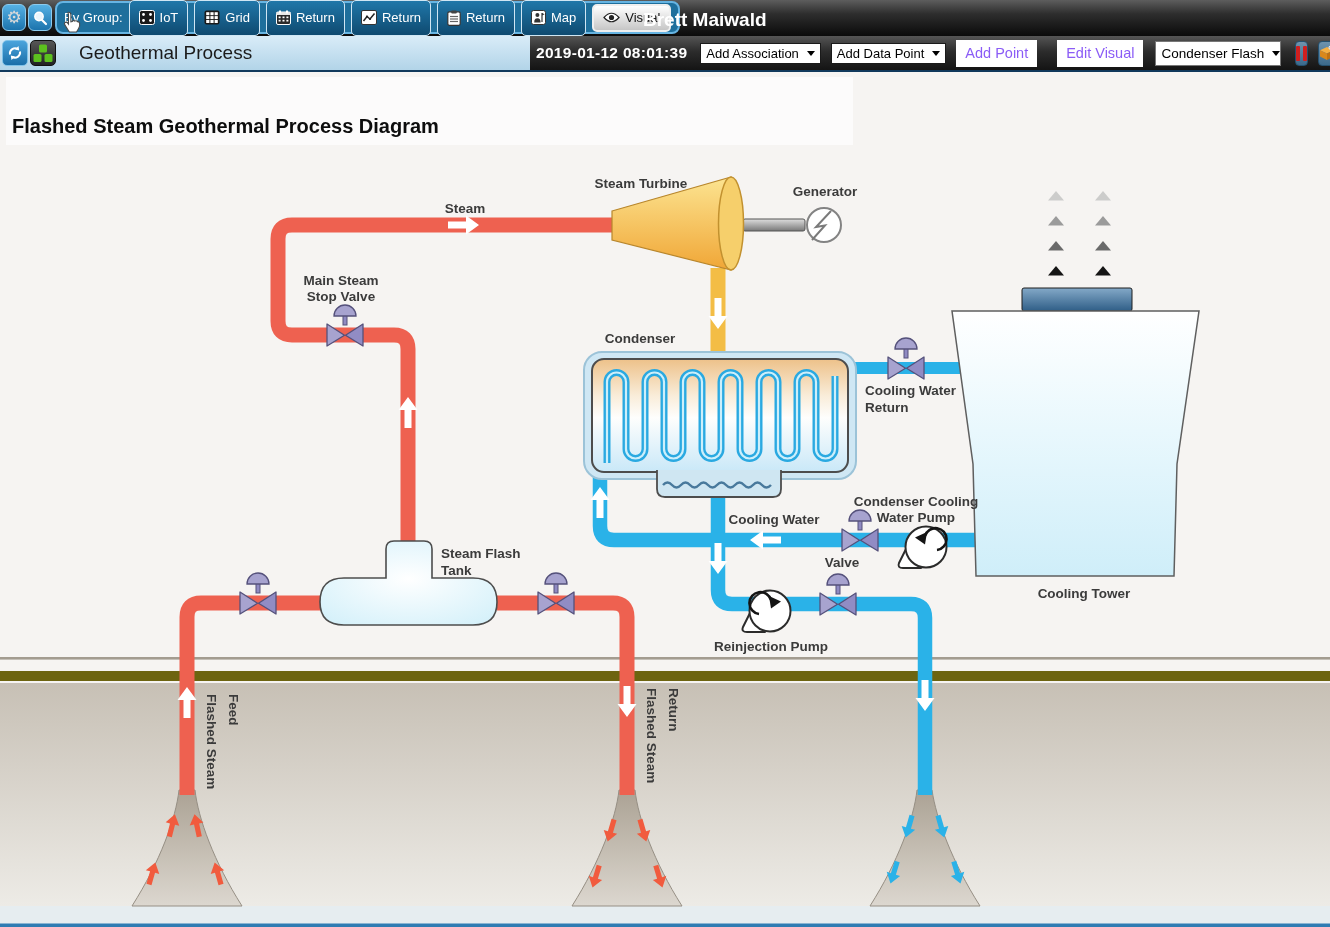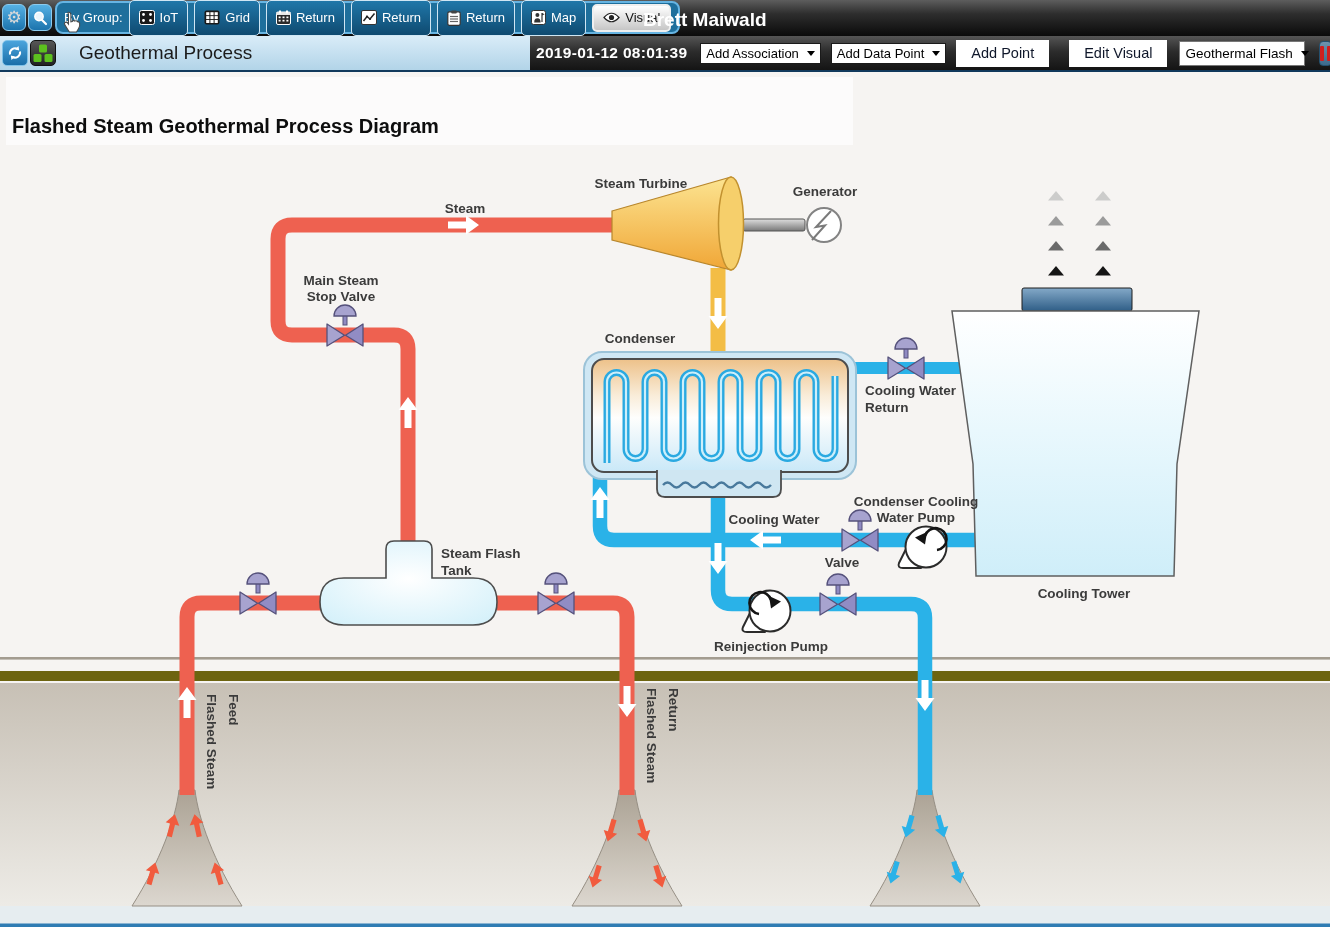--- a/index.html
+++ b/index.html
@@ -35,21 +35,21 @@
   .tb-title{position:absolute;left:58px;top:6px;font-size:19px;color:#1b1b1b;margin-left:21px;}
   .tb-dark{position:absolute;left:530px;top:0;right:0;height:34px;
            background:linear-gradient(180deg,#555 0%,#2c2c2c 45%,#141414 100%);
            display:flex;align-items:center;gap:10px;padding-left:6px;box-sizing:border-box;}
   .ts{color:#fff;font-size:15.5px;font-weight:bold;letter-spacing:.3px;margin-right:3px;white-space:nowrap;}
   .tb-select{background:#fff;border:1px solid #1a1a1a;height:21px;font-size:13px;color:#000;
              display:flex;align-items:center;justify-content:space-between;padding:0 5px;
              box-sizing:border-box;cursor:pointer;white-space:nowrap;}
   .caret{width:0;height:0;border-left:4px solid transparent;border-right:4px solid transparent;
          border-top:5px solid #000;margin-left:8px;}
-  .tb-btn{background:#fff;color:#0f172a;height:27px;font-size:14.5px;padding:0 15px;
+  .tb-btn{background:#fff;color:#8b5cf6;height:27px;font-size:14.5px;padding:0 9px;
           display:flex;align-items:center;cursor:pointer;white-space:nowrap;}
   .tb-divider{width:5px;height:27px;background:#2b5f9e;}
   .visual-select{height:25px;font-size:13.5px;border:1px solid #777;margin-left:2px;}
   .mini-btn{width:25px;height:25px;border-radius:4px;border:1px solid #24506e;
             background:linear-gradient(180deg,#6e93ad,#3c6a8c);
             display:flex;align-items:center;justify-content:center;gap:3px;cursor:pointer;box-sizing:border-box;}
   .pbar{width:4px;height:15px;background:#cf1f1f;border-radius:1px;}
 </style>
 </head>
 <body>
@@ -397,21 +397,21 @@
         <span class="caret"></span>
       </div>
       <div class="tb-select" style="width:160px;">
         <span>Add Data Point</span>
         <span class="caret"></span>
       </div>
       <div class="tb-btn">Add Point</div>
       <div class="tb-divider"></div>
       <div class="tb-btn">Edit Visual</div>
       <div class="tb-select visual-select" style="width:126px;">
-        <span>Geothermal Flash</span>
+        <span>Condenser Flash</span>
         <span class="caret"></span>
       </div>
       <div class="mini-btn" style="margin-left:4px;">
         <div class="pbar"></div>
         <div class="pbar"></div>
       </div>
       <div class="mini-btn">
         <svg width="16" height="16" viewBox="0 0 16 16">
           <polygon points="8,2 15,5.2 8,8.4 1,5.2" fill="#f6b043"></polygon>
           <polygon points="1,5.2 8,8.4 8,15 1,11.5" fill="#d9881c"></polygon>

